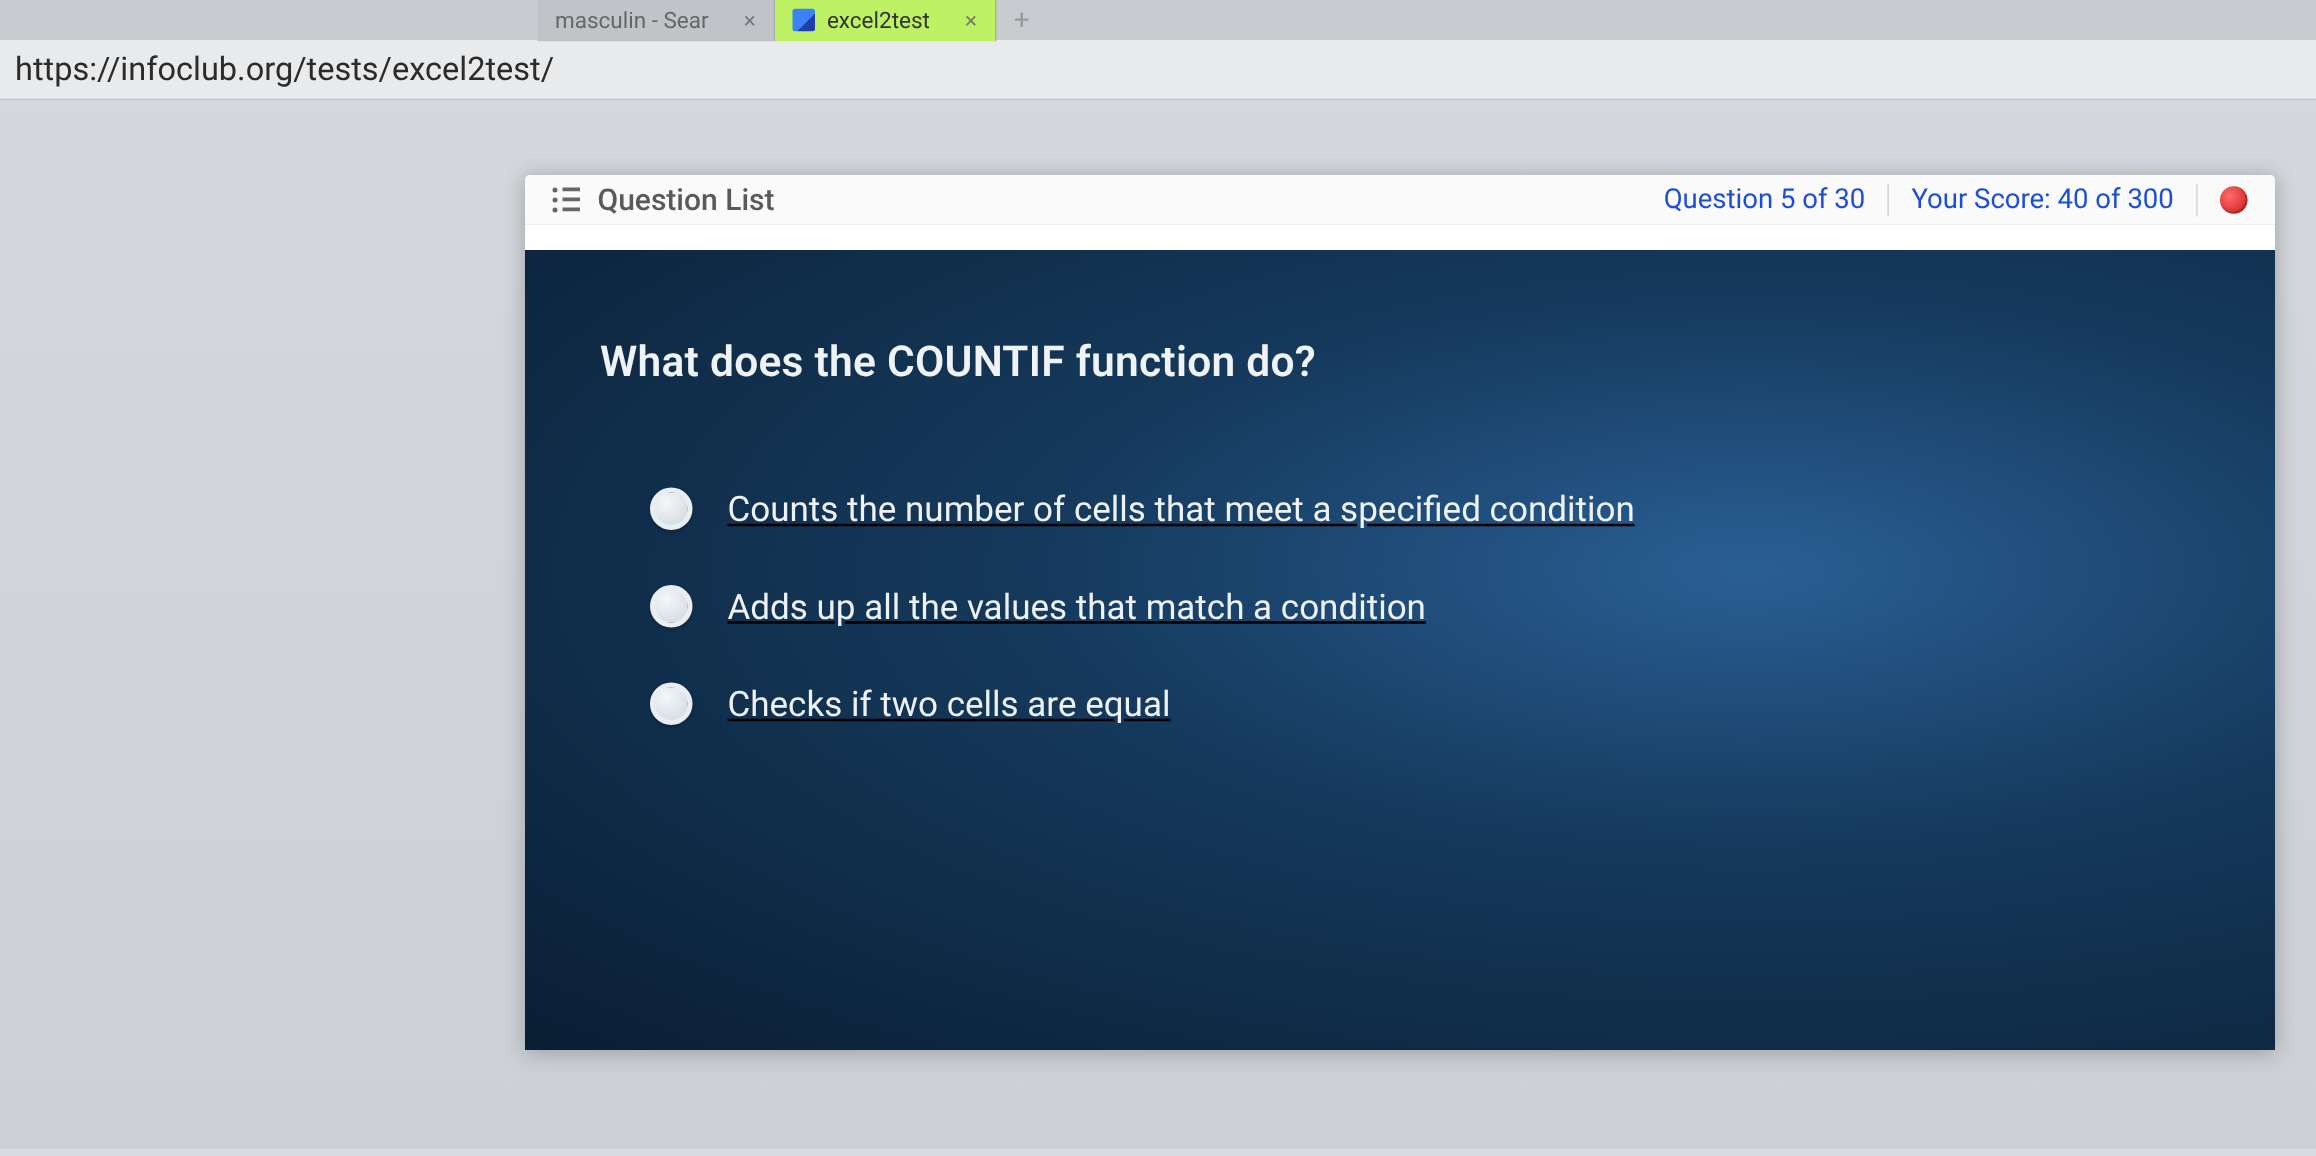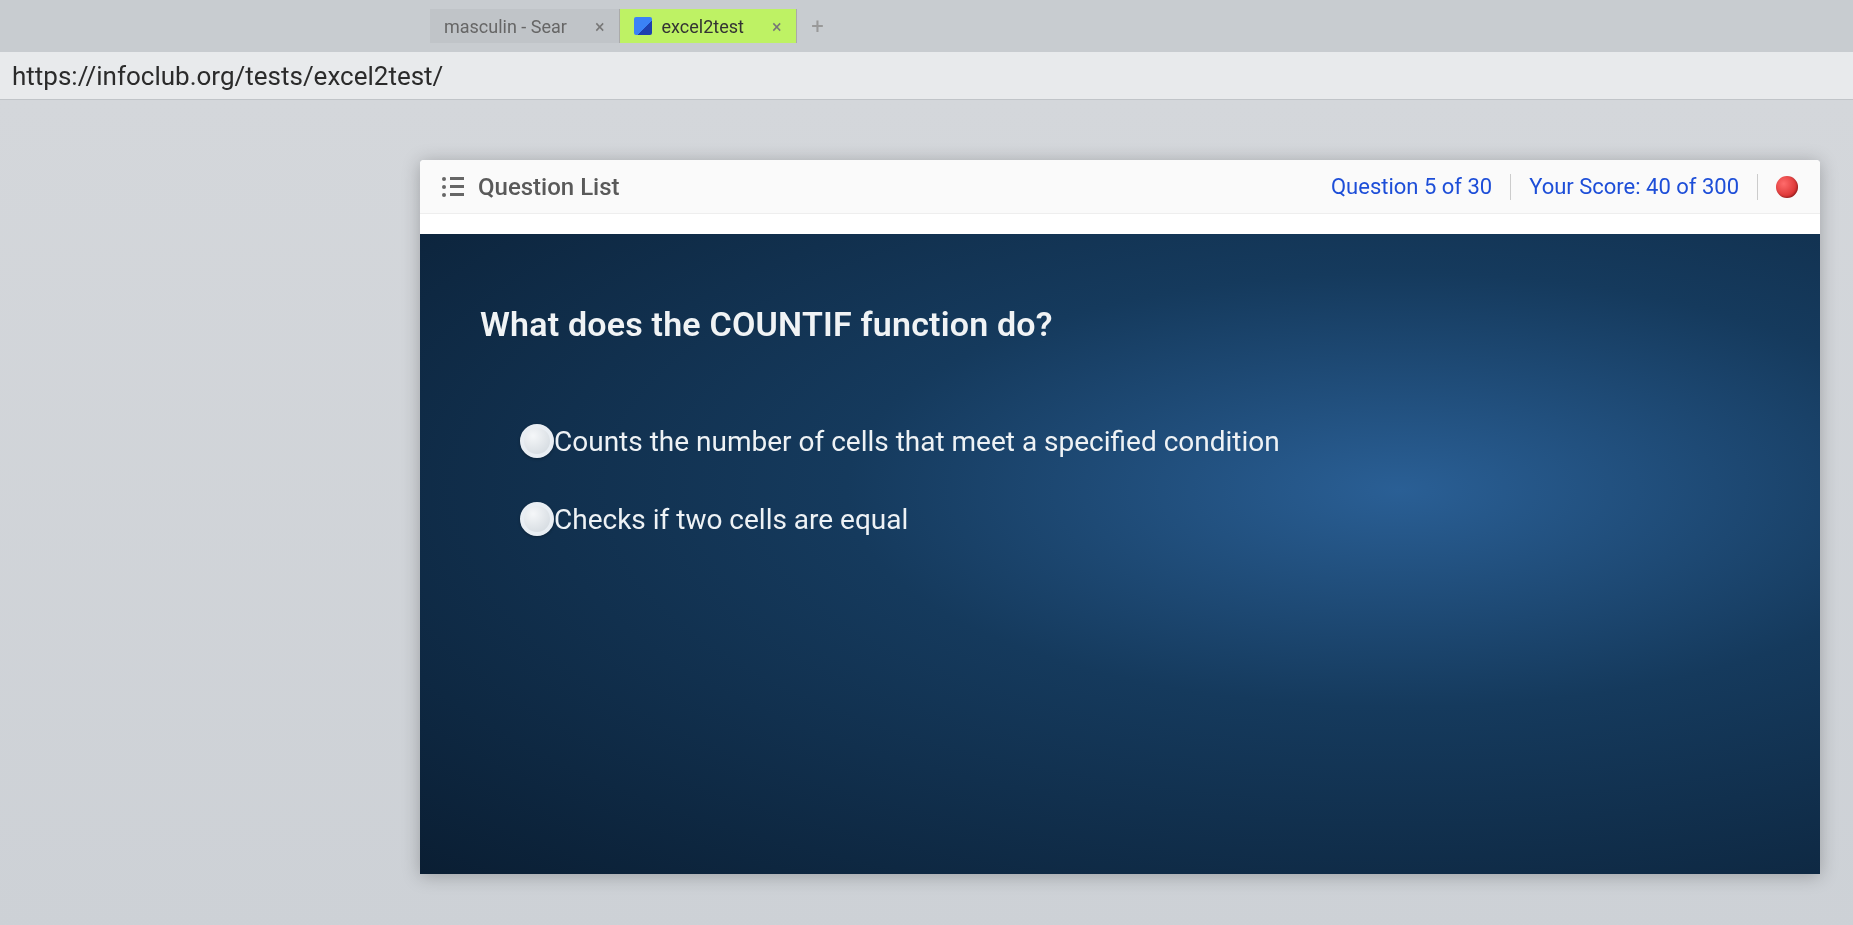--- a/index.html
+++ b/index.html
@@ -7,21 +7,21 @@
       font-family: -apple-system, BlinkMacSystemFont, "Segoe UI", Roboto, Helvetica, Arial, sans-serif;
       background: #d8dce0;
       width: 1853px;
       height: 925px;
       overflow: hidden;
     }
     .browser-tabs {
       display: flex;
       align-items: center;
       background: #c8ccd0;
-      height: 52px;
+      height: 32px;
       padding-left: 430px;
     }
     .tab {
       display: flex;
       align-items: center;
       height: 34px;
       padding: 0 14px;
       font-size: 18px;
       color: #555;
       border-right: 1px solid #aaa;
@@ -88,21 +88,21 @@
       width: 1400px;
       background: #fff;
       border-radius: 4px 4px 0 0;
       box-shadow: 0 2px 18px rgba(0,0,0,0.25);
       overflow: hidden;
     }
     .quiz-topbar {
       display: flex;
       align-items: center;
       justify-content: space-between;
-      height: 54px;
+      height: 40px;
       padding: 0 22px;
       background: #fafafa;
       border-bottom: 1px solid #eee;
     }
     .ql-left {
       display: flex;
       align-items: center;
       gap: 14px;
       color: #5a5a5a;
       font-size: 24px;
@@ -159,21 +159,23 @@
     }
     .answers {
       padding-left: 40px;
       display: flex;
       flex-direction: column;
       gap: 44px;
     }
     .answer {
       display: flex;
       align-items: center;
-      cursor: pointer;
+      gap: 28px;
+      cursor: pointer;
+      text-decoration: underline;
     }
     .radio {
       width: 34px;
       height: 34px;
       border-radius: 50%;
       border: 4px solid #e9eef3;
       background: radial-gradient(circle at 35% 30%, #f5f7f9 0%, #cfd6dc 100%);
       flex-shrink: 0;
       box-shadow: 0 1px 3px rgba(0,0,0,0.3);
     }
@@ -237,19 +239,23 @@
 
     <div class="question-panel">
       <div class="question-title">What does the COUNTIF function do?</div>
       <div class="answers">
         <div class="answer">
           <span class="radio"></span>
           <span class="answer-text">Counts the number of cells that meet a specified condition</span>
         </div>
         <div class="answer">
           <span class="radio"></span>
+          <span class="answer-text">Adds up all the values that match a condition</span>
+        </div>
+        <div class="answer">
+          <span class="radio"></span>
           <span class="answer-text">Checks if two cells are equal</span>
         </div>
       </div>
     </div>
 
   </div>
 </div>
 
 </body></html>

